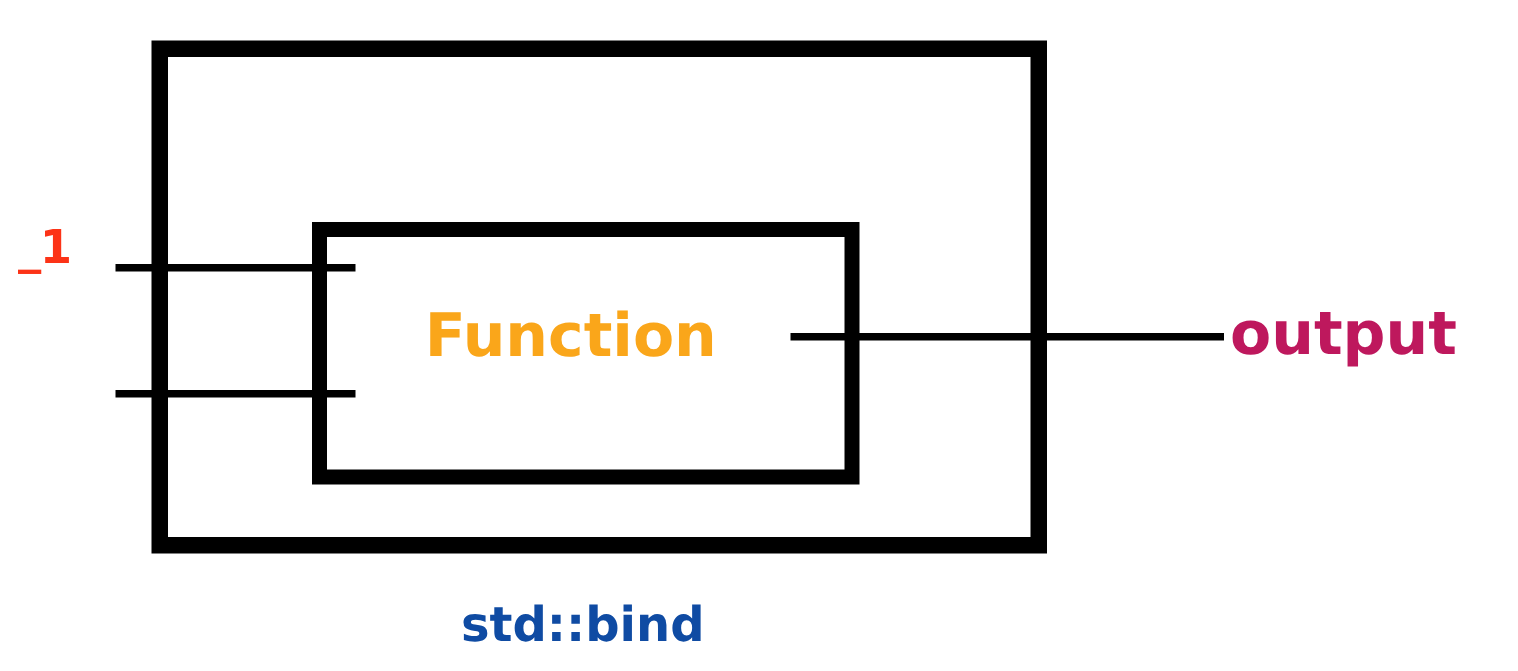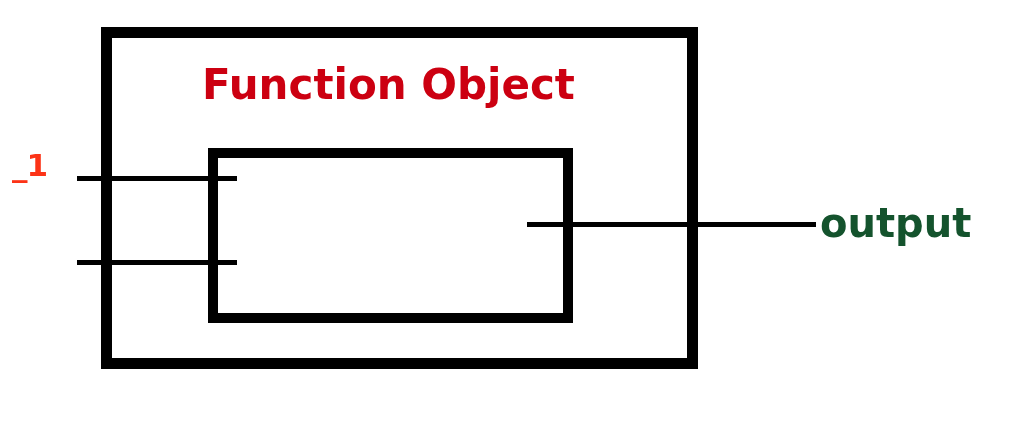--- a/index.html
+++ b/index.html
@@ -77,21 +77,21 @@
   .label-inner {
     font-size: 40px;
     color: #faa61a;
     left: 208px;
     top: 204px;
     width: 345px;
     text-align: center;
   }
   .label-output {
     font-size: 40px;
-    color: #14532d;
+    color: #be185d;
     left: 820px;
     top: 203px;
   }
   .label-caption {
     font-size: 32px;
     color: #0f4ba3;
     left: 101px;
     top: 400px;
     width: 575px;
     text-align: center;
@@ -106,19 +106,20 @@
 
   <div class="inner-box"></div>
 
   <div class="wire wire-in-1"></div>
   <div class="wire wire-in-2"></div>
   <div class="wire wire-out"></div>
 
   <div class="label label-input label-in-1">_1</div>
 
 
-  <div class="label label-title">Function Object</div>
 
+  <div class="label label-inner">Function</div>
 
   <div class="label label-output">output</div>
 
+  <div class="label label-caption">std::bind</div>
 
 </div>
 
 </body></html>

